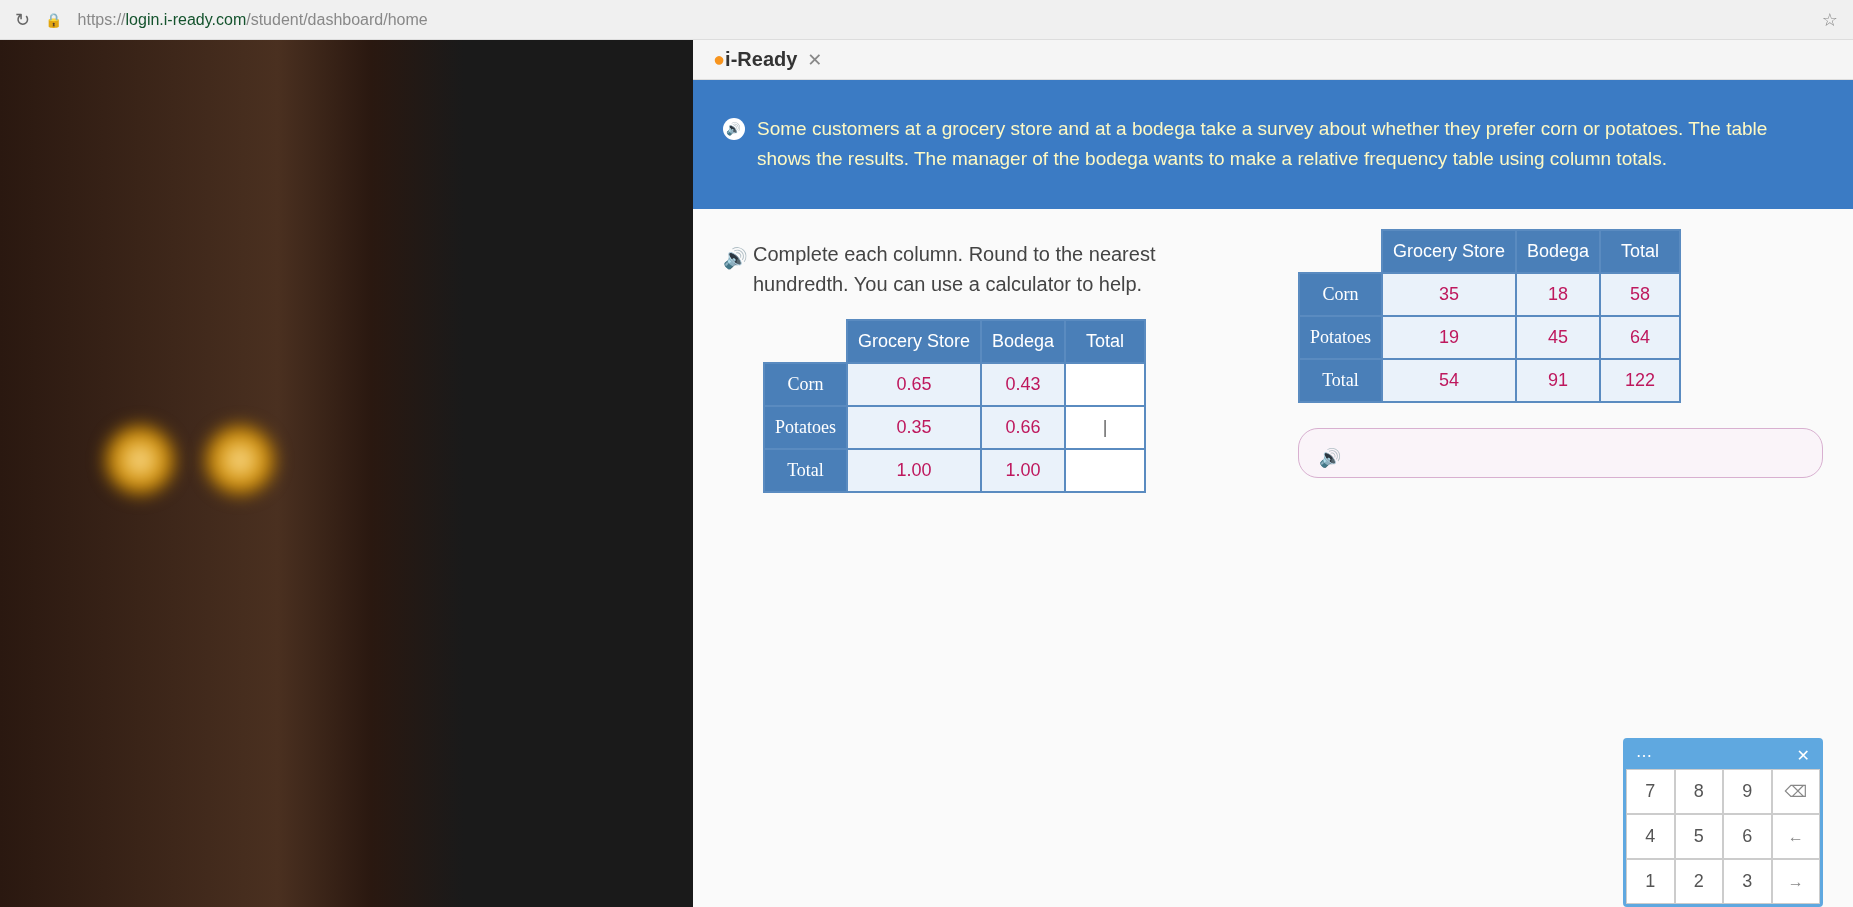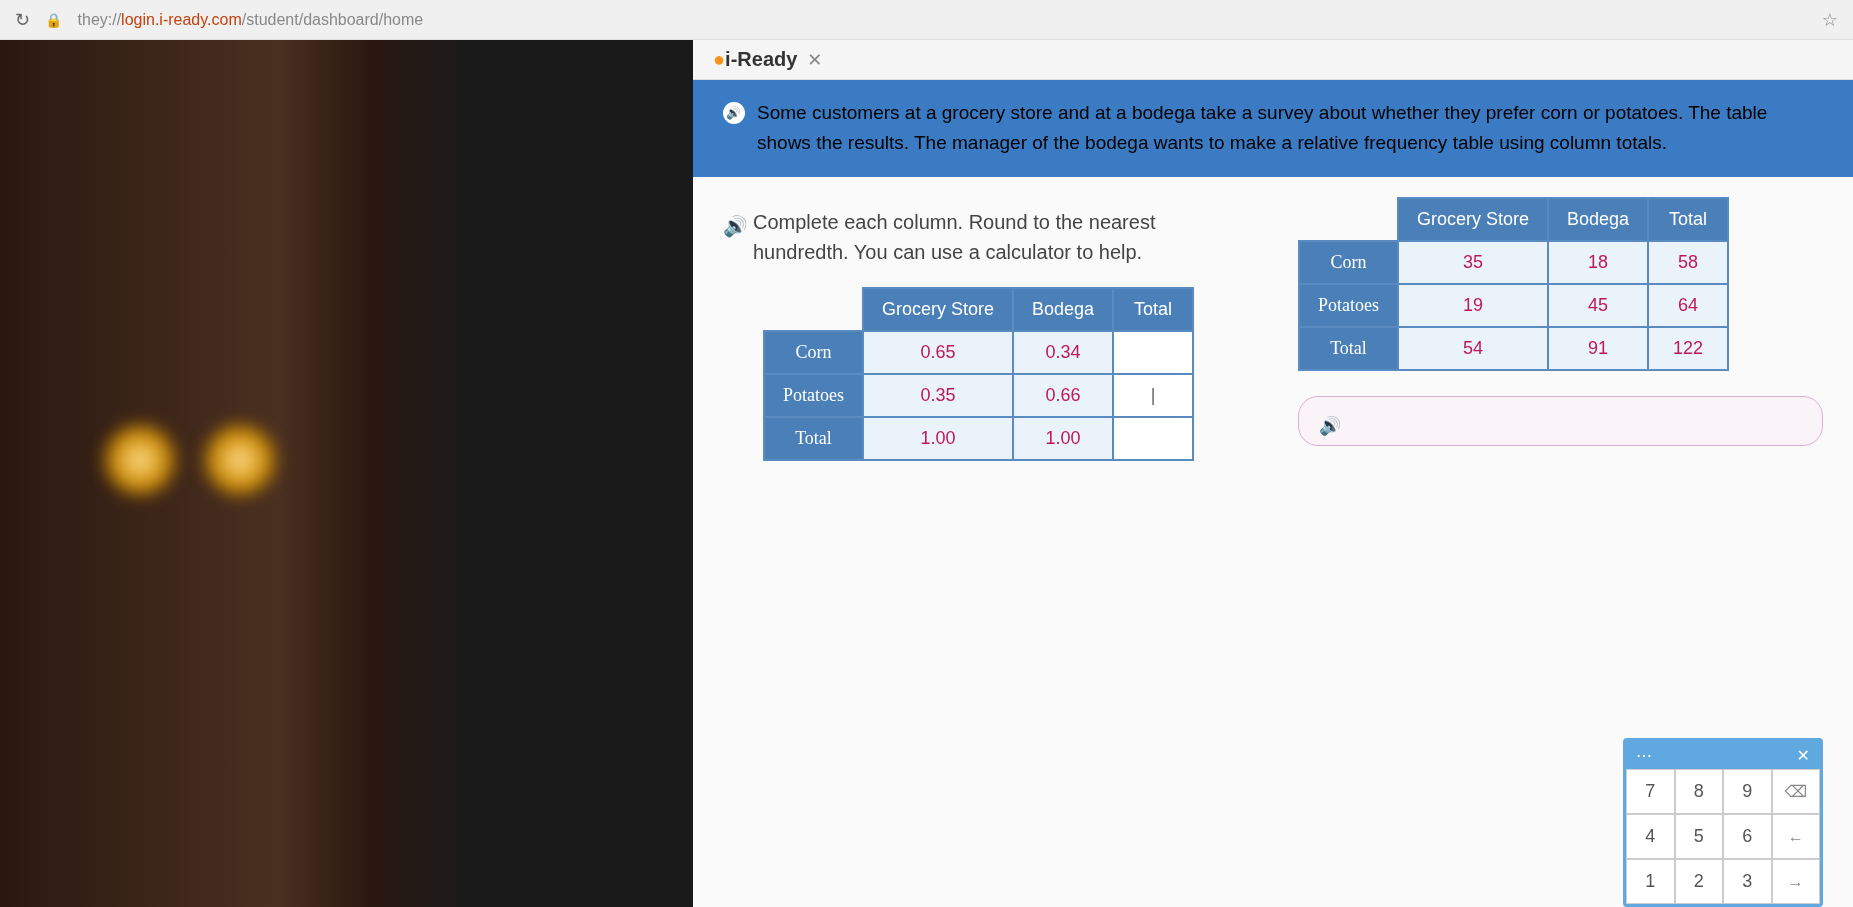--- a/index.html
+++ b/index.html
@@ -15,21 +15,21 @@
   height: 40px;
   display: flex;
   align-items: center;
   padding: 0 15px;
   gap: 15px;
   border-bottom: 1px solid #ddd;
 }
 .refresh-icon { color: #666; font-size: 18px; cursor: pointer; }
 .lock-icon { color: #888; font-size: 14px; }
 .url-text { color: #888; font-size: 16px; flex: 1; }
-.url-text .domain { color: #c2410c; }
+.url-text .domain { color: #14532d; }
 .star-icon { color: #888; font-size: 18px; }
 .page-wrap {
   display: flex;
   justify-content: flex-end;
   background: linear-gradient(90deg, #2a1810 0%, #4a3020 15%, #2a1810 20%, #1a1a1a 25%, #1a1a1a 100%);
   height: calc(100% - 40px);
   position: relative;
 }
 .glow { position: absolute; width: 80px; height: 80px; border-radius: 50%; background: radial-gradient(circle, #ffe090 0%, #cc8800 50%, transparent 70%); filter: blur(8px); }
 .glow1 { left: 100px; top: 380px; }
@@ -46,22 +46,22 @@
   display: flex;
   align-items: center;
   border-bottom: 1px solid #ddd;
 }
 .logo { font-weight: bold; color: #333; font-size: 20px; }
 .logo-dot { color: #f7941e; }
 .lesson-title { flex: 1; text-align: center; color: #666; font-size: 16px; }
 .close-x { color: #888; font-size: 18px; padding: 0 10px; cursor: pointer; }
 .problem-banner {
   background: #3b7bc4;
-  color: #000000;
-  padding: 18px 30px;
+  color: #fef9c3;
+  padding: 34px 30px;
   font-size: 19px;
   line-height: 1.6;
   display: flex;
   gap: 12px;
 }
 .speaker-icon { width: 22px; height: 22px; background: #fff; border-radius: 50%; flex-shrink: 0; margin-top: 4px; position: relative; }
 .speaker-icon::after { content: "🔊"; position: absolute; font-size: 12px; left: 3px; top: 2px; }
 .content-area {
   background: #fafafa;
   background-image: radial-gradient(#ddd 0.5px, transparent 0.5px);
@@ -82,21 +82,21 @@
   margin-bottom: 20px;
   line-height: 1.5;
 }
 .small-speaker { width: 20px; height: 20px; color: #3b7bc4; flex-shrink: 0; margin-top: 4px; }
 table.data-table {
   border-collapse: collapse;
   font-size: 18px;
 }
 table.data-table th, table.data-table td {
   border: 2px solid #5a8bc0;
-  padding: 10px 18px;
+  padding: 10px 10px;
   text-align: center;
   min-width: 80px;
 }
 table.data-table th {
   background: #4a7fb8;
   color: #fff;
   font-weight: normal;
 }
 table.data-table .rowhead {
   background: #4a7fb8;
@@ -167,21 +167,21 @@
 .keypad-btn.op { color: #888; font-size: 16px; }
 @keyframes blink { 50% { opacity: 0; } }
 </style>
 </head>
 <body>
 
 <div class="browser-bar">
   <span class="refresh-icon">↻</span>
   <span class="lock-icon">🔒</span>
   <span class="url-text">
-    <span>they://</span><span class="domain">login.i-ready.com</span><span>/student/dashboard/home</span>
+    <span>https://</span><span class="domain">login.i-ready.com</span><span>/student/dashboard/home</span>
   </span>
   <span class="star-icon">☆</span>
 </div>
 
 <div class="page-wrap">
   <div class="glow glow1"></div>
   <div class="glow glow2"></div>
   <div class="app-frame">
 
     <div class="header-bar">
@@ -204,21 +204,21 @@
           <tbody>
               <tr>
             <th class="corner"></th>
             <th>Grocery Store</th>
             <th>Bodega</th>
             <th>Total</th>
           </tr>
           <tr>
             <th class="rowhead">Corn</th>
             <td>0.65</td>
-            <td>0.34</td>
+            <td>0.43</td>
             <td class="input-cell"></td>
           </tr>
           <tr>
             <th class="rowhead">Potatoes</th>
             <td>0.35</td>
             <td>0.66</td>
             <td class="active-cell"></td>
           </tr>
           <tr>
             <th class="rowhead">Total</th>

